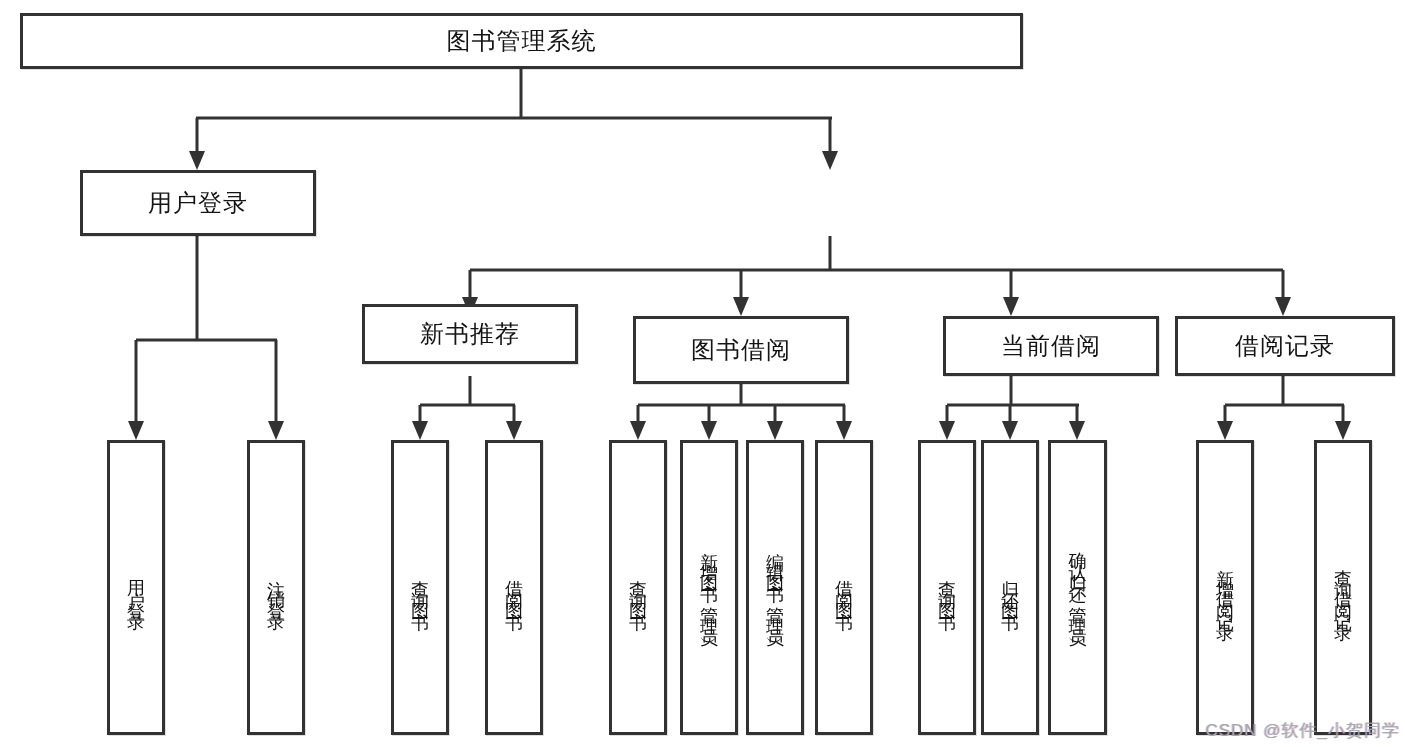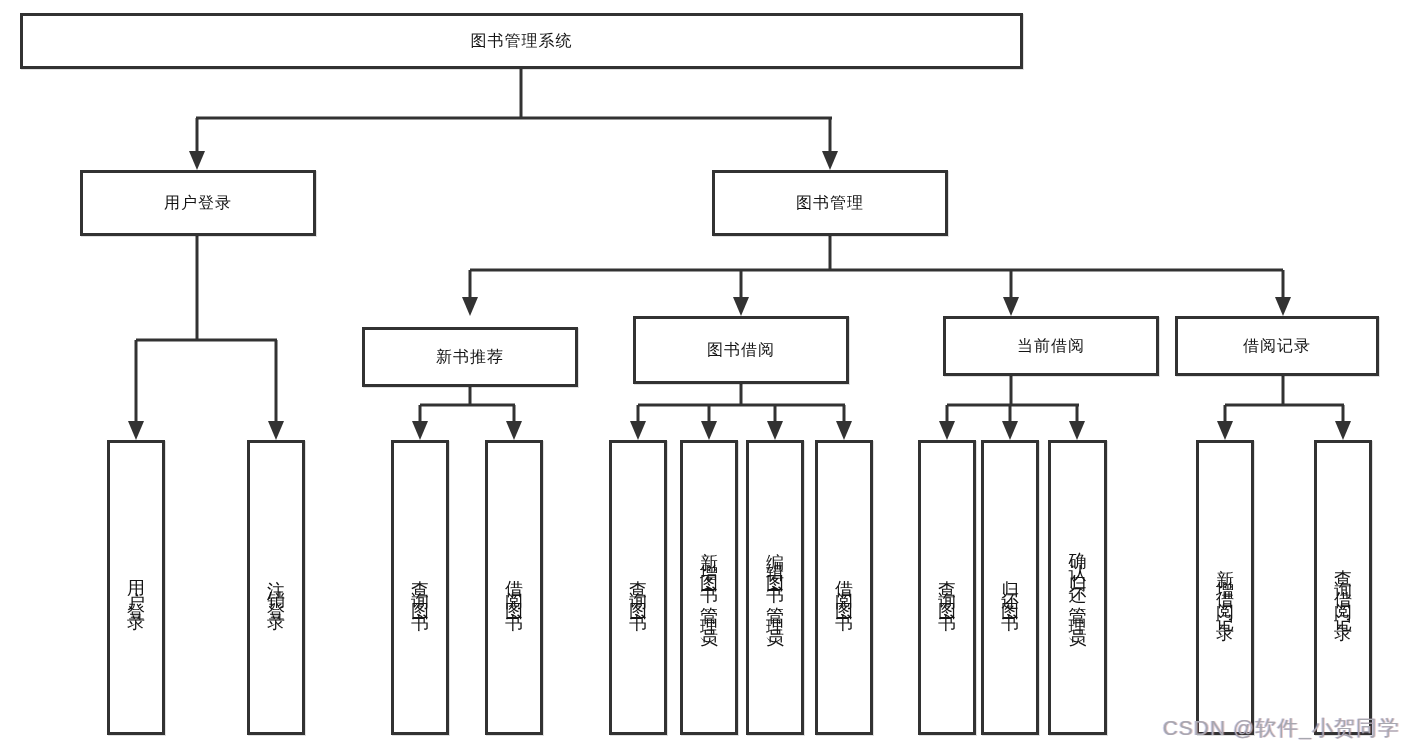--- a/index.html
+++ b/index.html
@@ -16,21 +16,21 @@
     position: absolute;
     box-sizing: border-box;
     border: 3px solid #323232;
     background: #ffffff;
     display: flex;
     align-items: center;
     justify-content: center;
     box-shadow: 1px 1px 0 rgba(0,0,0,0.12);
   }
   .hlabel {
-    font-size: 16px;
+    font-size: 24px;
     letter-spacing: 1px;
     white-space: nowrap;
     color: #141414;
   }
   .vlabel {
     writing-mode: vertical-rl;
     text-orientation: mixed;
     font-size: 18px;
     letter-spacing: 11px;
     line-height: 1;
@@ -40,21 +40,21 @@
   #wires {
     position: absolute;
     left: 0; top: 0;
     width: 1405px;
     height: 747px;
   }
   #watermark {
     position: absolute;
     right: 5px;
     bottom: 5px;
-    font-size: 21px;
+    font-size: 17px;
     color: #a7a7af;
     letter-spacing: 1px;
     text-shadow: 1px 0 0 rgba(200,120,120,0.35), -1px 0 0 rgba(120,120,200,0.35);
     white-space: nowrap;
   }
 </style>
 </head>
 <body>
 
 <div id="stage">
@@ -114,34 +114,31 @@
       <polygon points="1335,421 1351,421 1343,440" fill="#323232"></polygon>
     </svg>
 
   <div class="box" style="left:20px; top:13px; width:1003px; height:56px;">
     <span class="hlabel">图书管理系统</span>
   </div>
 
   <div class="box" style="left:80px; top:170px; width:236px; height:66px;">
     <span class="hlabel">用户登录</span>
   </div>
-  <div class="box" style="left:712px; top:170px; width:236px; height:66px;">
-    <span class="hlabel">图书管理</span>
-  </div>
 
-  <div class="box" style="left:362px; top:327px; width:216px; height:60px;">
+  <div class="box" style="left:362px; top:304px; width:216px; height:60px;">
     <span class="hlabel">新书推荐</span>
   </div>
   <div class="box" style="left:633px; top:316px; width:216px; height:68px;">
     <span class="hlabel">图书借阅</span>
   </div>
   <div class="box" style="left:903px; top:316px; width:216px; height:60px;margin-left:40px;">
     <span class="hlabel">当前借阅</span>
   </div>
-  <div class="box" style="left:1175px; top:316px; width:204px; height:60px;">
+  <div class="box" style="left:1175px; top:316px; width:220px; height:60px;">
     <span class="hlabel">借阅记录</span>
   </div>
 
   <div class="box" style="left:107px; top:440px; width:58px; height:295px;">
     <span class="vlabel">用户登录</span>
   </div>
   <div class="box" style="left:247px; top:440px; width:58px; height:295px;">
     <span class="vlabel">注销登录</span>
   </div>
 

